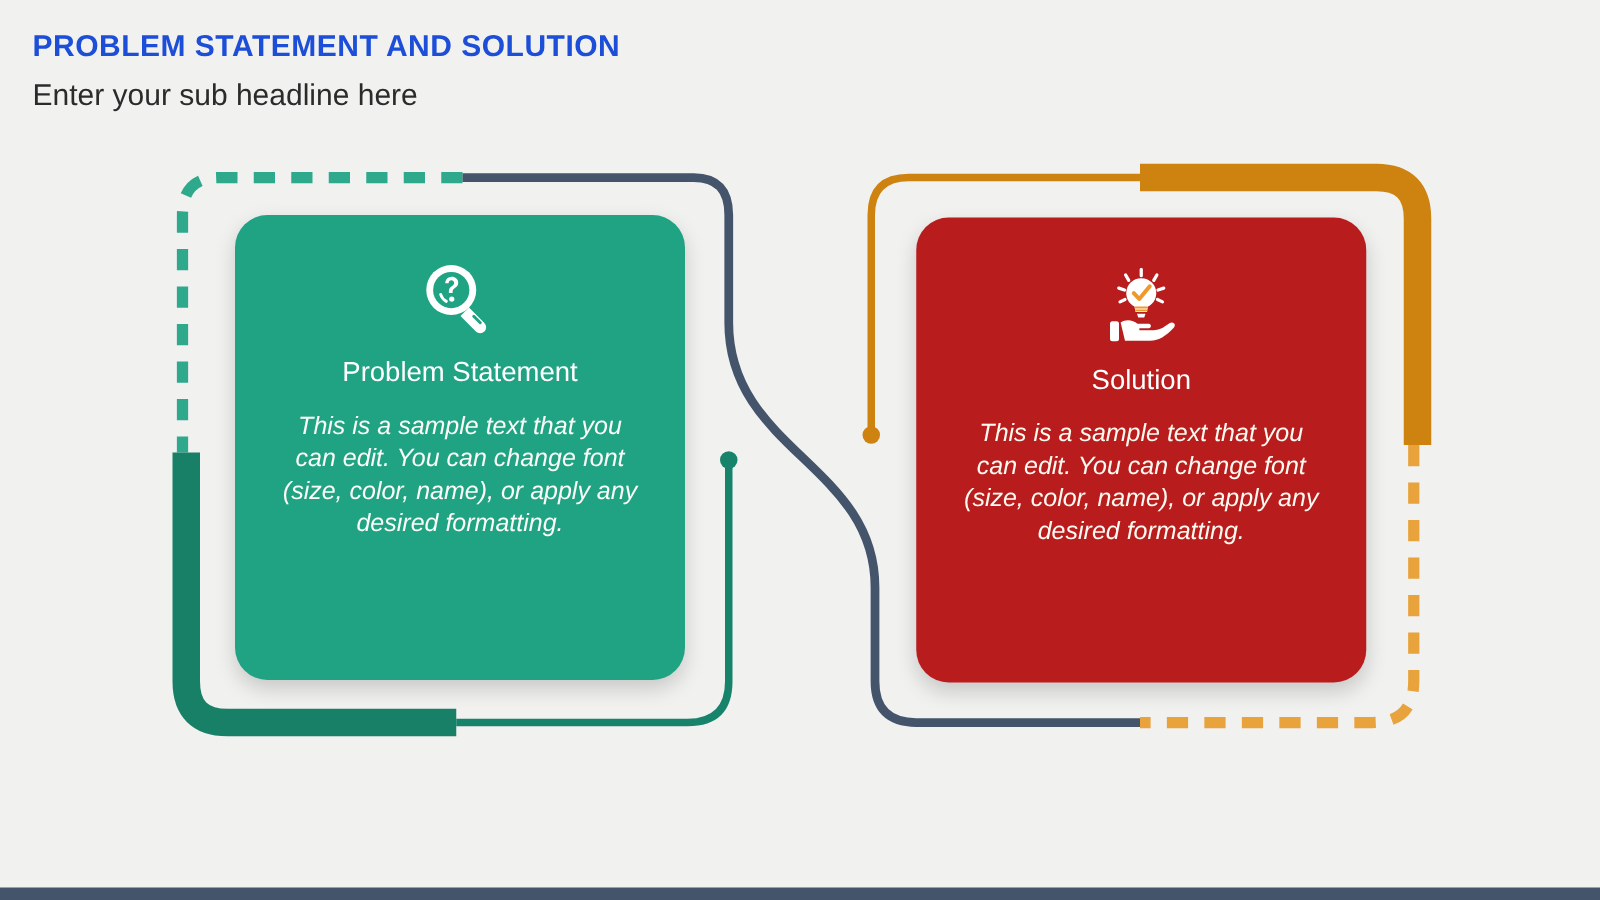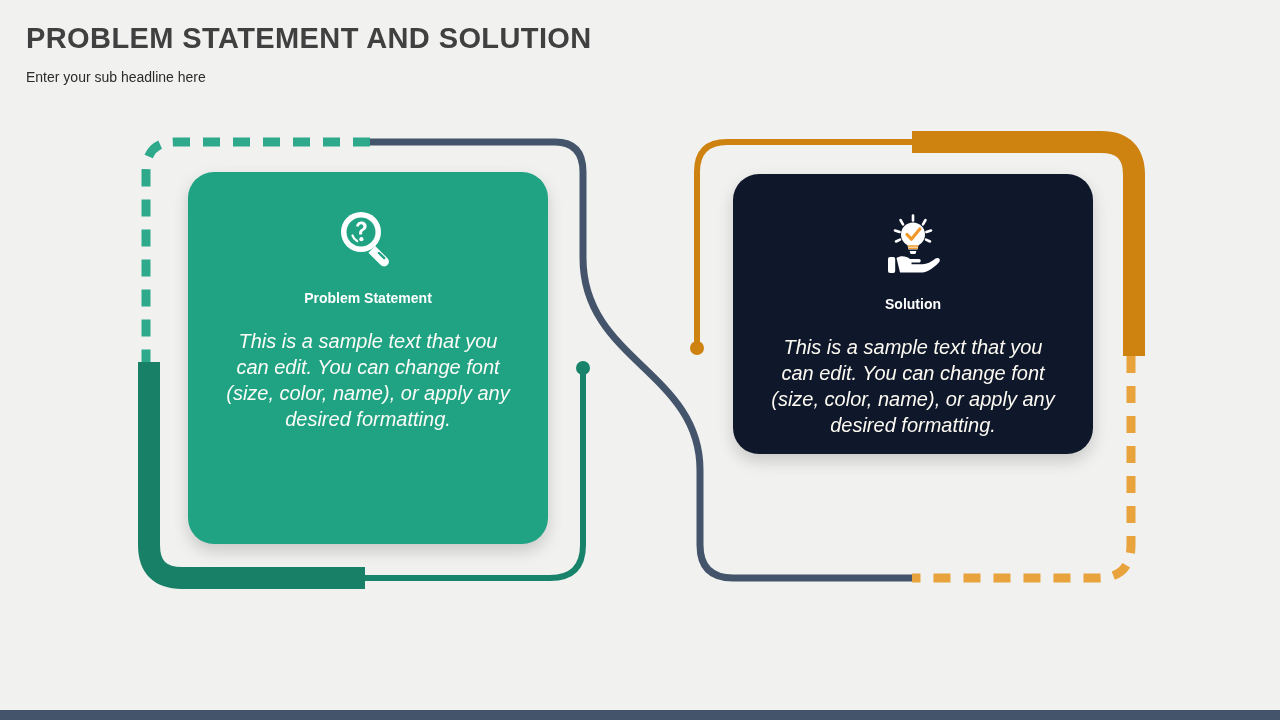--- a/index.html
+++ b/index.html
@@ -23,30 +23,30 @@
     background: #f1f1f0;
   }
 
   
   #header {
     position: absolute;
     left: 26px;
     top: 18px;
   }
   #page-title {
-    font-size: 29px;
+    font-size: 24px;
     font-weight: bold;
     letter-spacing: 0.4px;
-    color: #404040;
+    color: #1d4ed8;
     margin: 0;
     line-height: 40px;
     white-space: nowrap;
   }
   #page-subtitle {
-    font-size: 14px;
+    font-size: 24px;
     font-weight: normal;
     color: #2b2b2b;
     margin: 0;
     line-height: 28px;
     padding-top: 5px;
     white-space: nowrap;
   }
 
   
   #decor {
@@ -72,33 +72,33 @@
     top: 172px;
     width: 360px;
     height: 372px;
     background: #1fa383;
     padding-top: 36px;
   }
   #card-solution {
     left: 733px;
     top: 174px;
     width: 360px;
-    height: 280px;
-    background: #0f172a;
+    height: 372px;
+    background: #b91c1c;
     padding-top: 40px;
   }
 
   .card-icon {
     width: 74px;
     height: 62px;
     display: block;
   }
   .card-title {
-    font-size: 14px;
-    font-weight: bold;
+    font-size: 22px;
+    font-weight: normal;
     color: #ffffff;
     margin: 0;
     padding-top: 16px;
     line-height: 24px;
     text-align: center;
   }
   .card-body {
     font-size: 20px;
     font-style: italic;
     color: #fbfbf7;

